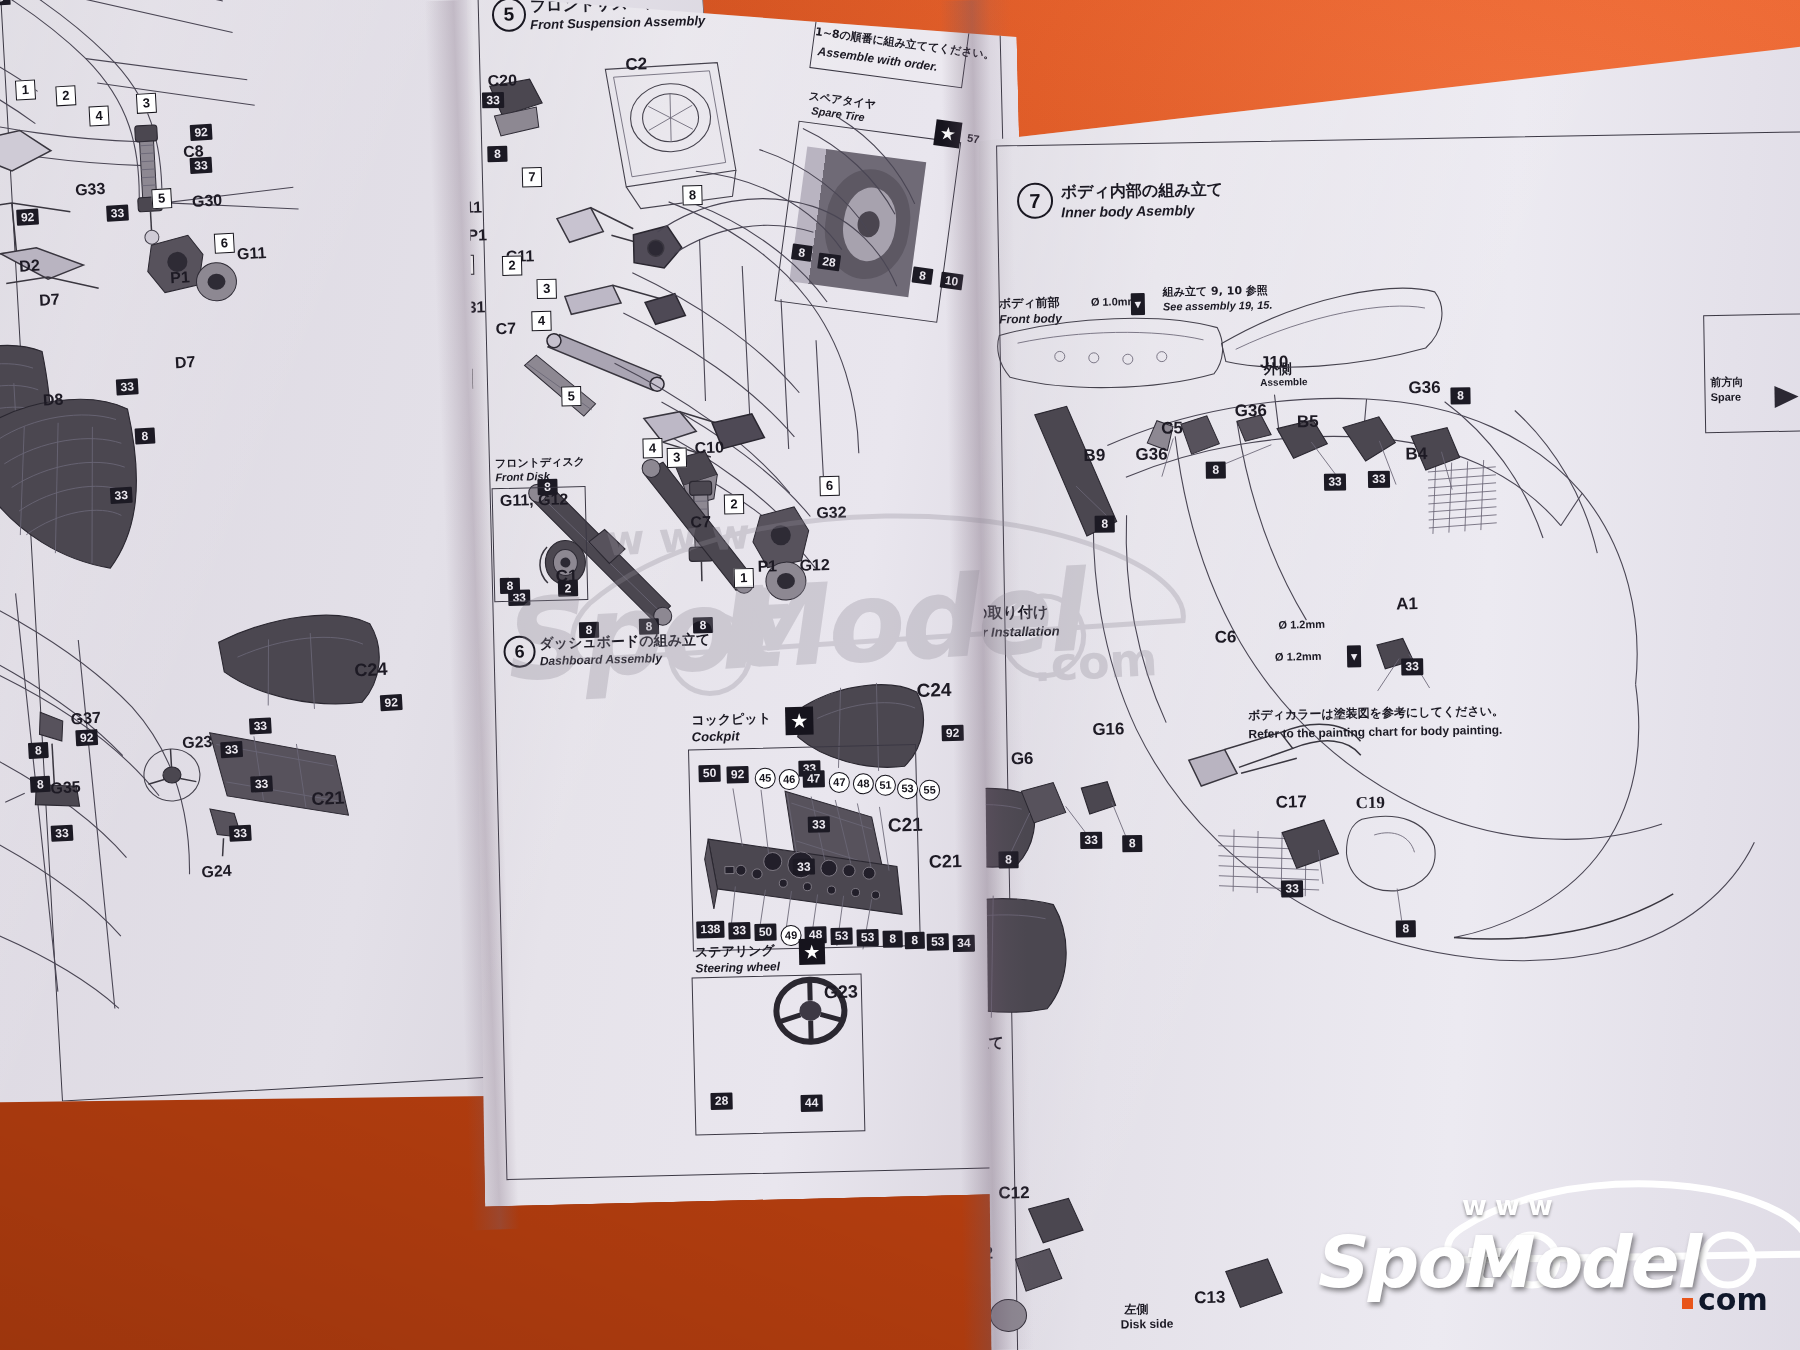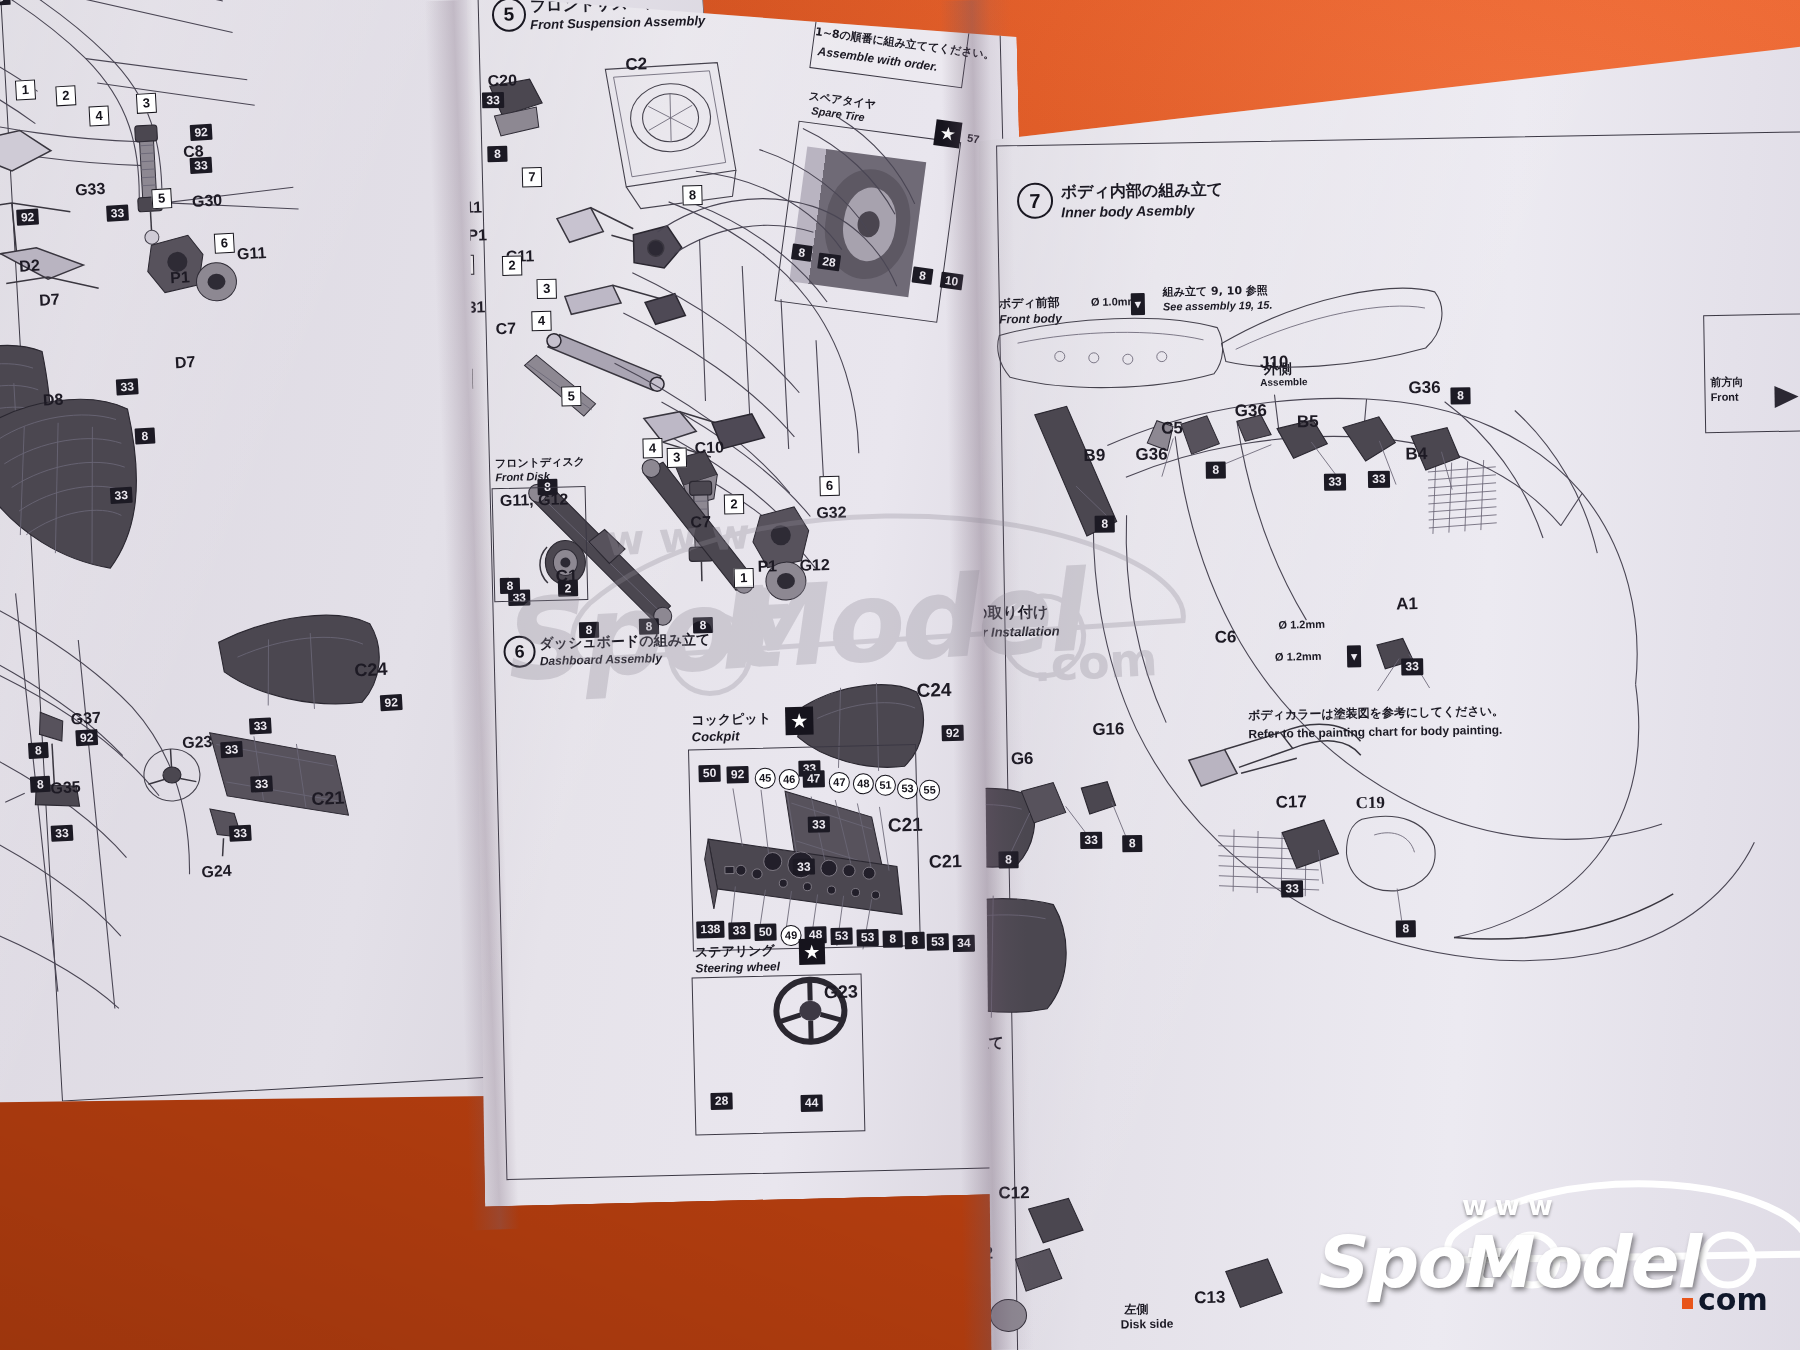--- a/index.html
+++ b/index.html
@@ -575,21 +575,21 @@
     <div class="hdren" style="left:118px;top:250px;font-size:11px;font-style:normal;">Ø 1.0mm</div>
     <div class="num" style="left:158px;top:248px;width:14px;height:22px;font-size:11px;line-height:22px;">▼</div>
     <div class="hdrjp jp" style="left:190px;top:240px;font-size:11px;">組み立て 9, 10 参照</div>
     <div class="hdren" style="left:190px;top:256px;font-size:11px;">See assembly 19, 15.</div>
 
     <div class="hdrjp jp" style="left:290px;top:318px;font-size:14px;">外側</div>
     <div class="hdren" style="left:286px;top:334px;font-size:10px;font-style:normal;">Assemble</div>
 
     <div class="boxline" style="left:730px;top:280px;width:118px;height:116px;"></div>
     <div class="hdrjp jp" style="left:736px;top:340px;font-size:11px;">前方向</div>
-    <div class="hdren" style="left:736px;top:356px;font-size:11px;font-style:normal;">Front</div>
+    <div class="hdren" style="left:736px;top:356px;font-size:11px;font-style:normal;">Spare</div>
     <div style="position:absolute;left:800px;top:352px;width:0;height:0;
                 border-top:11px solid transparent;border-bottom:11px solid transparent;
                 border-left:24px solid #2b2833;"></div>
 
     <svg class="draw" width="900" height="1340">
 
       <g class="fillNone">
         <path d="M26,288 C96,270 190,268 244,284 C252,300 250,318 240,330 C180,346 92,346 36,330 C24,316 22,300 26,288 Z"></path>
         <path d="M44,296 C106,284 182,284 230,296" class="lnthin"></path>
         <circle cx="86" cy="310" r="5" class="lnthin"></circle>

